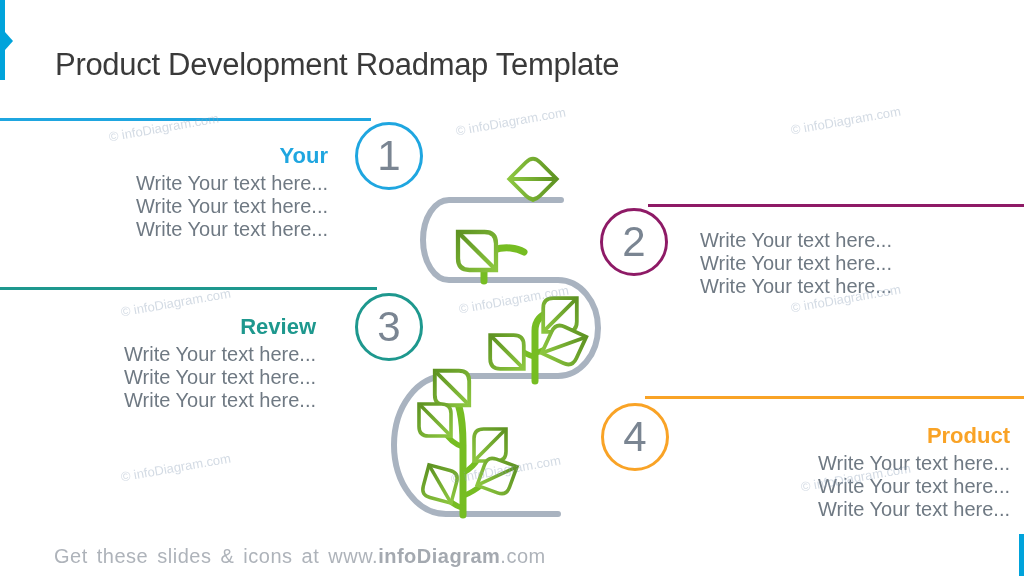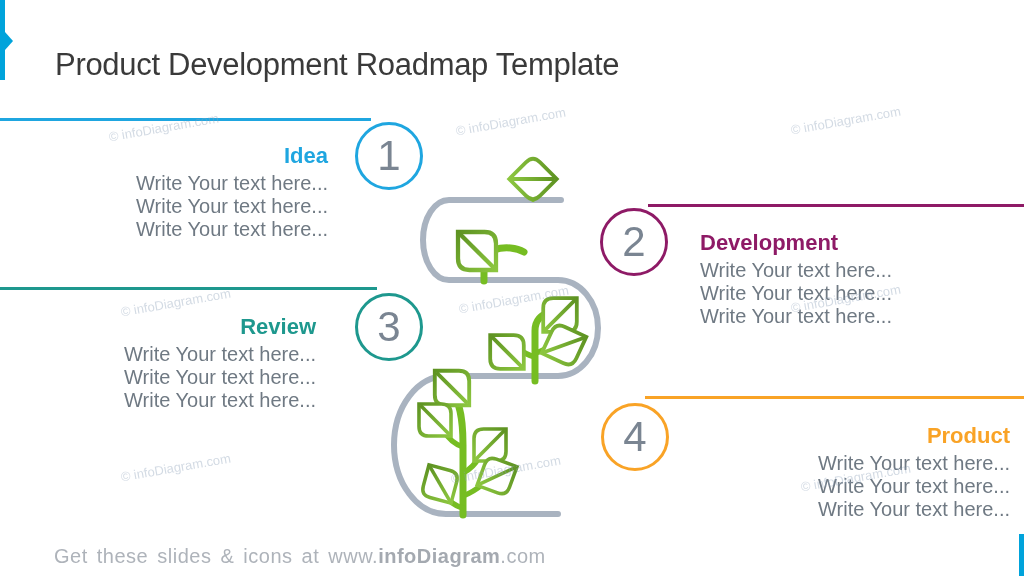--- a/index.html
+++ b/index.html
@@ -130,27 +130,26 @@
     <span class="stage-number">2</span>
   </div>
   <div class="stage-circle circ-3">
     <span class="stage-number">3</span>
   </div>
   <div class="stage-circle circ-4">
     <span class="stage-number">4</span>
   </div>
 
   <div class="stage-text txt-1">
-    <div class="stage-label">Idea</div>
+    <div class="stage-label">Your</div>
     <div class="stage-line-text">Write Your text here...</div>
     <div class="stage-line-text">Write Your text here...</div>
     <div class="stage-line-text">Write Your text here...</div>
   </div>
   <div class="stage-text txt-2">
-    <div class="stage-label">Development</div>
     <div class="stage-line-text">Write Your text here...</div>
     <div class="stage-line-text">Write Your text here...</div>
     <div class="stage-line-text">Write Your text here...</div>
   </div>
   <div class="stage-text txt-3">
     <div class="stage-label">Review</div>
     <div class="stage-line-text">Write Your text here...</div>
     <div class="stage-line-text">Write Your text here...</div>
     <div class="stage-line-text">Write Your text here...</div>
   </div>

